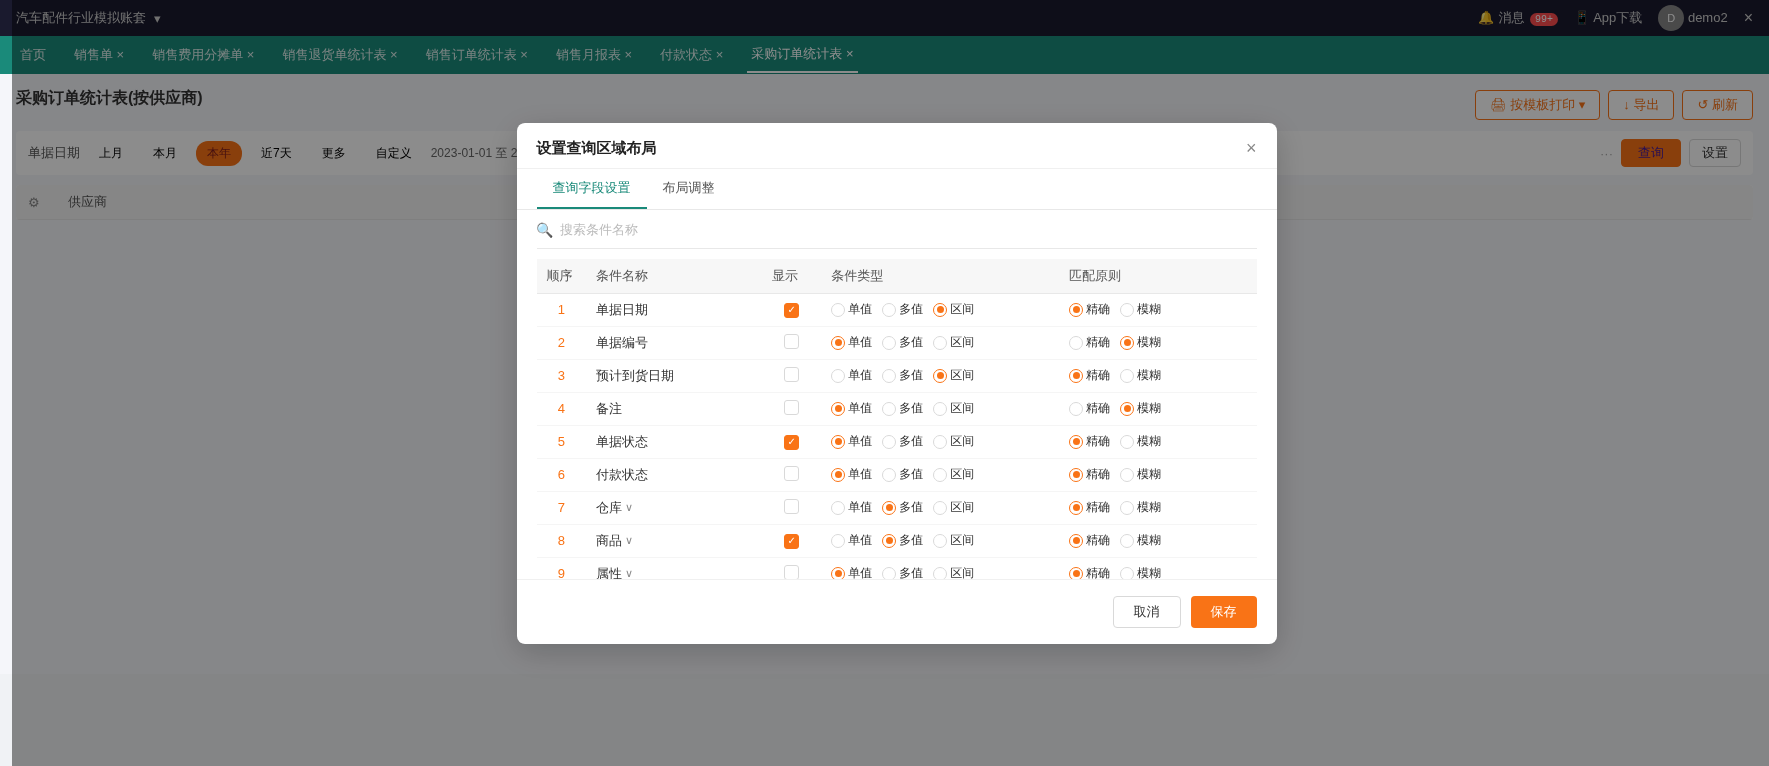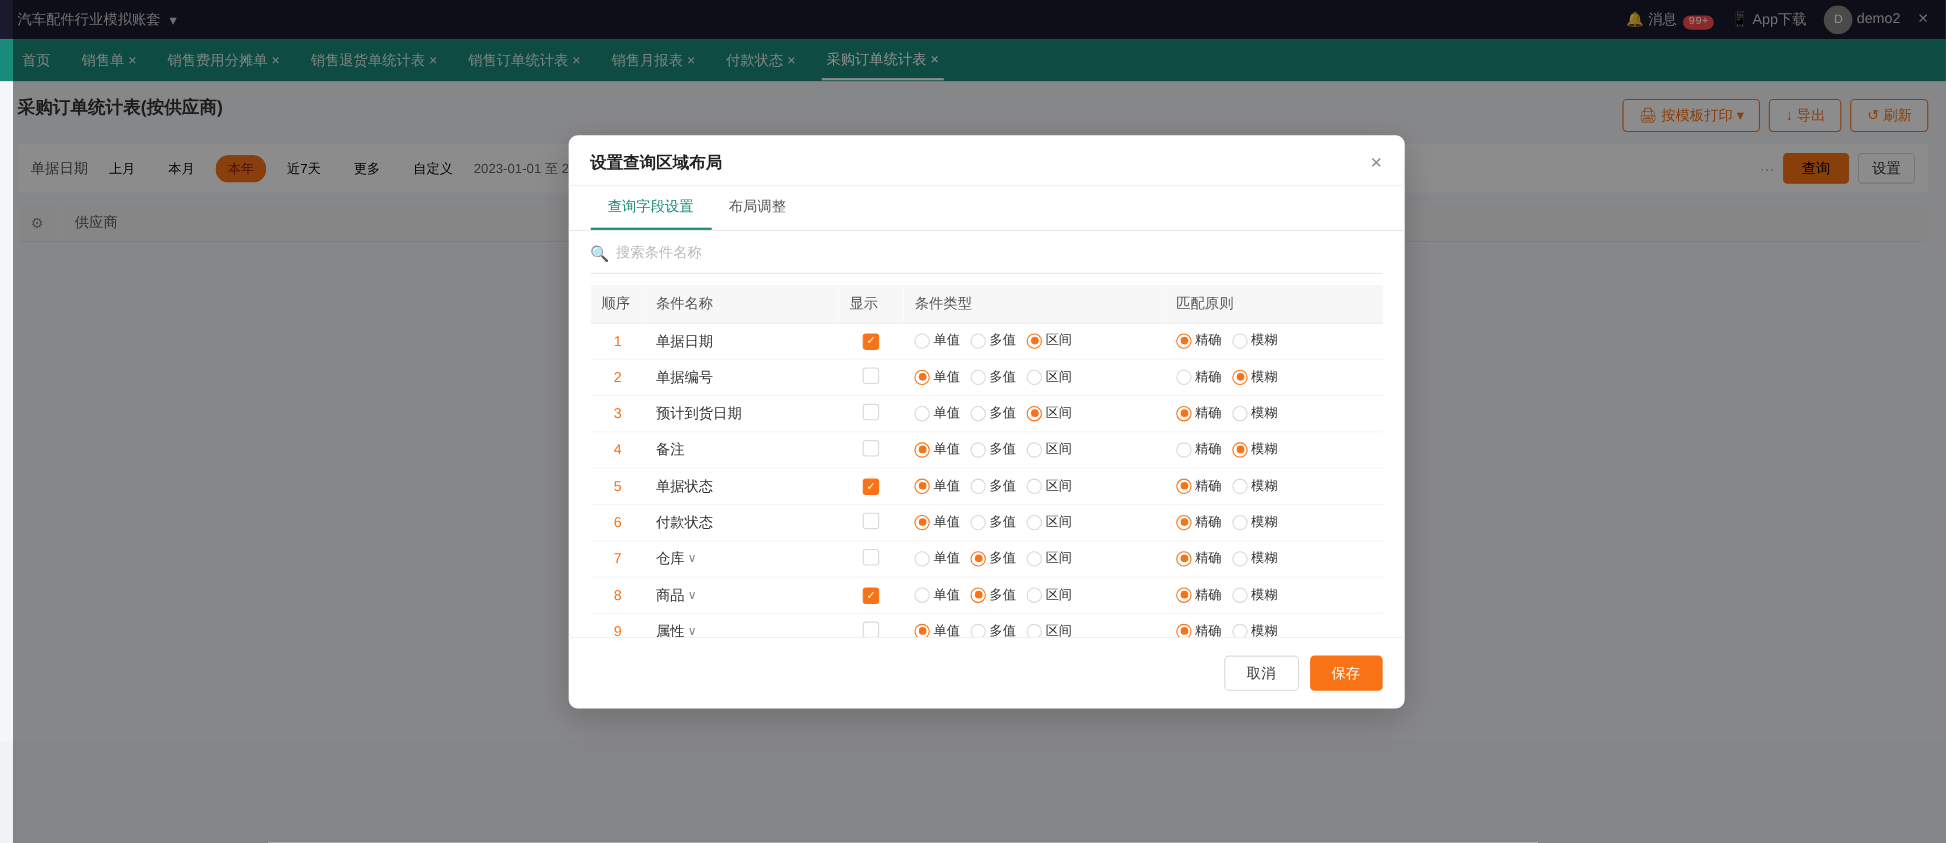--- a/index.html
+++ b/index.html
@@ -16,21 +16,21 @@
       color: #ccc;
     }
     .top-nav-left { display: flex; align-items: center; gap: 8px; font-size: 13px; }
     .top-nav-right { display: flex; align-items: center; gap: 16px; font-size: 13px; }
     .top-nav-right .badge { background: #ff4d4f; color: #fff; border-radius: 10px; padding: 1px 5px; font-size: 10px; margin-left: 2px; font-family: Liberation Mono, monospace; }
     .close-btn-top { cursor: pointer; color: #ccc; font-size: 16px; }
     .avatar { width: 26px; height: 26px; border-radius: 50%; background: #888; display: inline-flex; align-items: center; justify-content: center; color: #fff; font-size: 11px; }
     .page-title { font-size: 16px; font-weight: bold; color: #333; margin-bottom: 12px; }
     .toolbar-right { margin-left: auto; display: flex; align-items: center; gap: 8px; }
     .btn { padding: 5px 14px; border-radius: 4px; border: 1px solid #d9d9d9; cursor: pointer; font-size: 13px; background: #fff; color: #333; }
-    .btn-primary { background: #f97316; border-color: #f97316; color: #000000; font-family: Liberation Mono, monospace; }
+    .btn-primary { background: #f97316; border-color: #f97316; color: #4c1d95; font-family: Liberation Mono, monospace; }
     .btn-orange-outline { border-color: #f97316; color: #f97316; background: #fff; }
     .filter-tag { padding: 3px 10px; border-radius: 4px; cursor: pointer; font-size: 12px; border: 1px solid transparent; }
     .filter-tag.active { background: #f97316; color: #7f1d1d; border-radius: 12px; }
     .date-range { font-size: 12px; color: #666; }
 
     
     .data-table { width: 100%; border-collapse: collapse; background: #fff; }
     .data-table th { background: #f5f5f5; padding: 8px 12px; text-align: left; font-weight: 500; color: #555; border-bottom: 1px solid #e8e8e8; white-space: nowrap; }
     .settings-icon { color: #888; cursor: pointer; }
 

